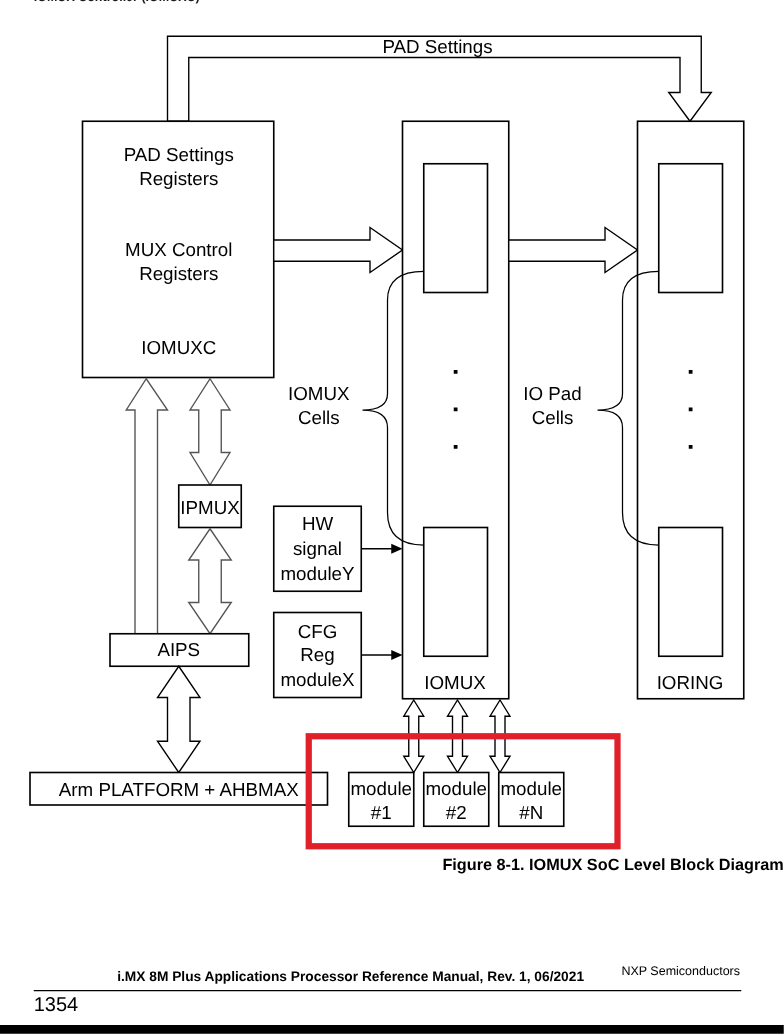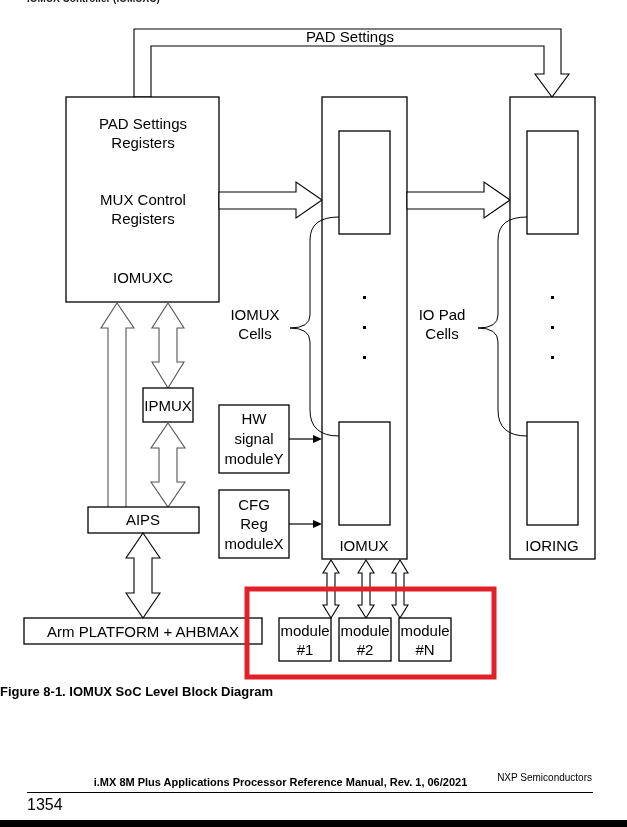--- a/index.html
+++ b/index.html
@@ -7,21 +7,21 @@
   .hdr { position:absolute; left:27px; top:-7px; font-size:10px; font-weight:bold; color:#1a1a1a; white-space:nowrap; }
   svg#diagram { position:absolute; left:0; top:0; }
   .box { fill:#fff; stroke:#000; stroke-width:1.3; }
   .arrow { fill:#fff; stroke:#000; stroke-width:1.1; }
   .garrow { fill:#fff; stroke:#555; stroke-width:1.1; }
   .brace { fill:none; stroke:#000; stroke-width:1; }
   .line { stroke:#000; stroke-width:1.2; fill:none; }
   .lbl { font-family:"Liberation Sans", sans-serif; font-size:15px; fill:#000; text-anchor:middle; }
   .dot { fill:#000; }
   .hl { fill:none; stroke:#e0212a; stroke-width:5; }
-  .caption { position:absolute; left:0; width:627px; top:684px; text-align:left; font-size:13px; font-weight:bold; }
+  .caption { position:absolute; left:0; width:627px; top:684px; text-align:right; font-size:13px; font-weight:bold; }
   .footer-title { position:absolute; left:0; width:561px; top:776px; text-align:center; font-size:11px; font-weight:bold; }
   .footer-rule { position:absolute; left:27px; width:566px; top:792px; height:1px; background:#000; }
   .page-num { position:absolute; left:27px; top:796px; font-size:16px; }
   .publisher { position:absolute; right:35px; top:772px; font-size:10px;margin-left:27px; }
   .bottom-bar { position:absolute; left:0; top:820px; width:627px; height:7px; background:#000; }
 </style>
 </head>
 <body>
 
 <div class="hdr">IOMUX Controller (IOMUXC)</div>

